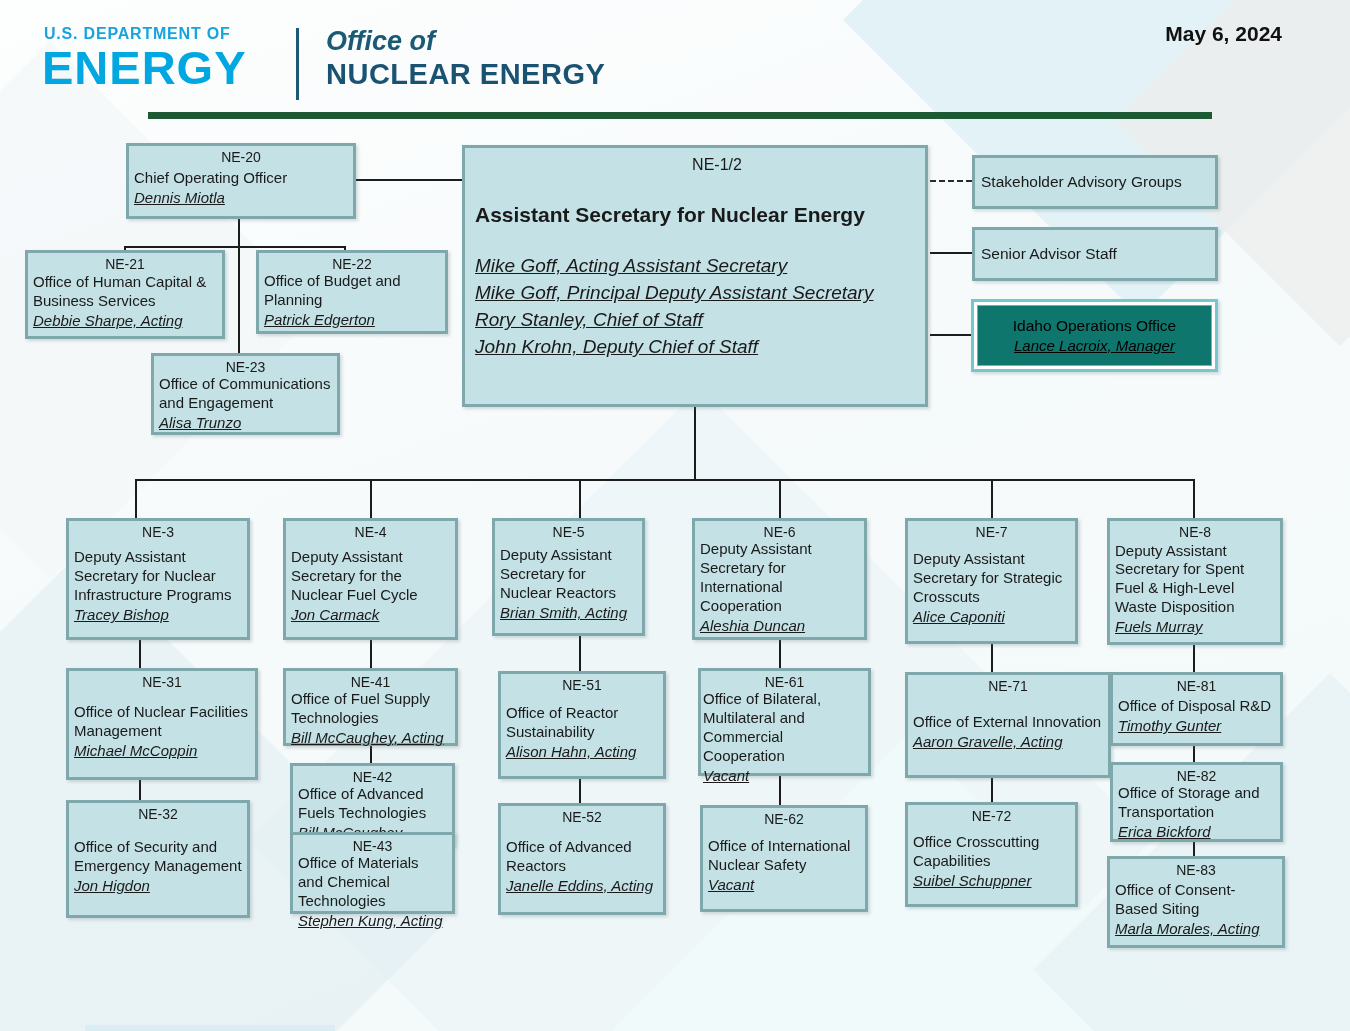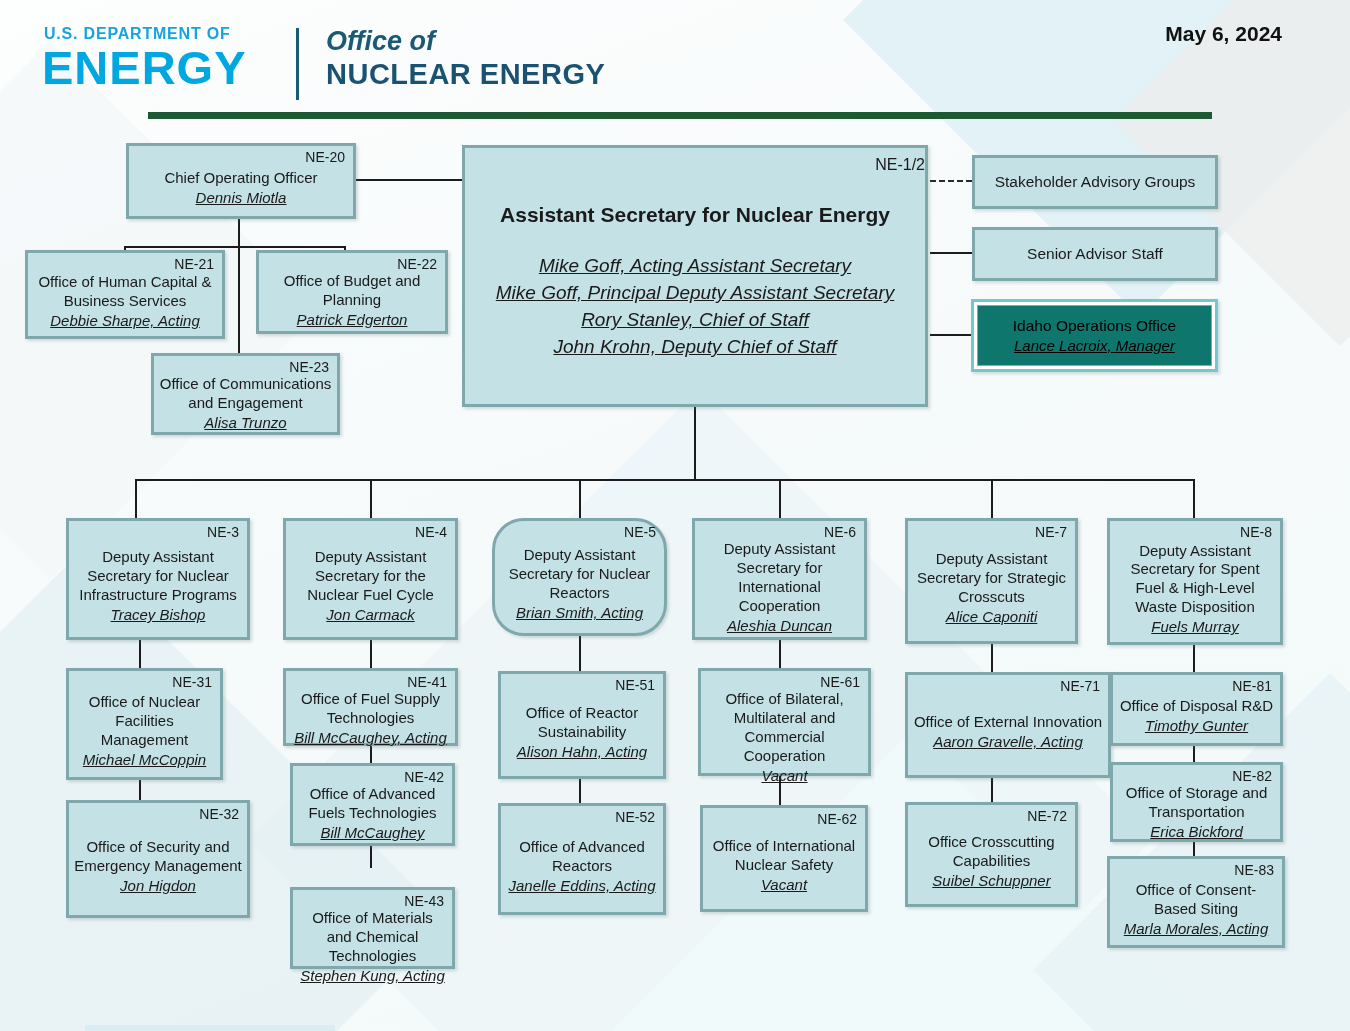--- a/index.html
+++ b/index.html
@@ -20,29 +20,29 @@
                font-weight:600;color:#1a5a74;z-index:3;}
   .hdr-office2{position:absolute;left:326px;top:58px;font-size:29px;font-weight:800;
                letter-spacing:.5px;color:#1a5272;z-index:3;}
   .hdr-bar{position:absolute;left:148px;top:112px;width:1064px;height:7px;background:#1d5a33;z-index:3;}
   .hdr-date{position:absolute;right:68px;top:22px;font-size:21px;font-weight:bold;color:#111;z-index:3;}
 
   
   .box{position:absolute;box-sizing:border-box;background:#c4e1e5;border:3px solid #7fa8ad;
        display:flex;flex-direction:column;color:#1a1a1a;z-index:2;
        box-shadow:2px 2px 3px rgba(100,120,125,.25);}
-  .code{flex:0 0 auto;text-align:right;padding:3px 8px 0;font-size:14px;line-height:1.15;}
+  .code{flex:0 0 auto;text-align:center;padding:3px 8px 0;font-size:14px;line-height:1.15;}
   .body{flex:1 1 auto;display:flex;flex-direction:column;justify-content:center;
-        text-align:center;padding:0 5px 4px;}
+        padding:0 5px 4px;}
   .title{font-size:15px;line-height:1.26;}
   .person{font-size:15px;line-height:1.3;font-style:italic;text-decoration:underline;}
 
   
   .asne .code{font-size:16px;padding:8px 0 0 44px;}
-  .asne .body{padding:0 4px 14px;}
+  .asne .body{padding:0 10px 14px;}
   .asne-title{font-size:21px;font-weight:bold;margin-bottom:26px;}
   .asne .person{font-size:19px;line-height:1.42;}
 
   
   .sidebox .body{padding:2px 6px;}
   .sidebox .title{font-size:15.5px;}
 
   
   .idaho{position:absolute;box-sizing:border-box;border:3px solid #74c6cf;background:#ffffff;
          padding:3px;z-index:2;box-shadow:2px 2px 3px rgba(100,120,125,.25);}
@@ -181,21 +181,21 @@
   </div>
 
   <div class="box" style="left:283px;top:518px;width:175px;height:122px;">
     <div class="code">NE-4</div>
     <div class="body">
       <div class="title">Deputy Assistant Secretary for the Nuclear Fuel Cycle</div>
       <div class="person">Jon Carmack</div>
     </div>
   </div>
 
-  <div class="box" style="left:492px;top:518px;width:175px;height:118px;border-radius:32px;">
+  <div class="box" style="left:492px;top:518px;width:153px;height:118px;">
     <div class="code">NE-5</div>
     <div class="body">
       <div class="title">Deputy Assistant Secretary for Nuclear Reactors</div>
       <div class="person">Brian Smith, Acting</div>
     </div>
   </div>
 
   <div class="box" style="left:692px;top:518px;width:175px;height:122px;">
     <div class="code">NE-6</div>
     <div class="body">
@@ -213,21 +213,21 @@
   </div>
 
   <div class="box" style="left:1107px;top:518px;width:176px;height:127px;">
     <div class="code">NE-8</div>
     <div class="body">
       <div class="title">Deputy Assistant Secretary for Spent Fuel &amp; High-Level Waste Disposition</div>
       <div class="person">Fuels Murray</div>
     </div>
   </div>
 
-  <div class="box" style="left:66px;top:668px;width:157px;height:112px;">
+  <div class="box" style="left:66px;top:668px;width:192px;height:112px;">
     <div class="code">NE-31</div>
     <div class="body">
       <div class="title">Office of Nuclear Facilities Management</div>
       <div class="person">Michael McCoppin</div>
     </div>
   </div>
 
   <div class="box" style="left:283px;top:668px;width:175px;height:78px;">
     <div class="code">NE-41</div>
     <div class="body">
@@ -277,21 +277,21 @@
   </div>
 
   <div class="box" style="left:290px;top:763px;width:165px;height:83px;">
     <div class="code">NE-42</div>
     <div class="body">
       <div class="title">Office of Advanced Fuels Technologies</div>
       <div class="person">Bill McCaughey</div>
     </div>
   </div>
 
-  <div class="box" style="left:290px;top:887px;width:165px;height:82px;">
+  <div class="box" style="left:290px;top:832px;width:165px;height:82px;">
     <div class="code">NE-43</div>
     <div class="body">
       <div class="title">Office of Materials and Chemical Technologies</div>
       <div class="person">Stephen Kung, Acting</div>
     </div>
   </div>
 
   <div class="box" style="left:498px;top:803px;width:168px;height:112px;">
     <div class="code">NE-52</div>
     <div class="body">

